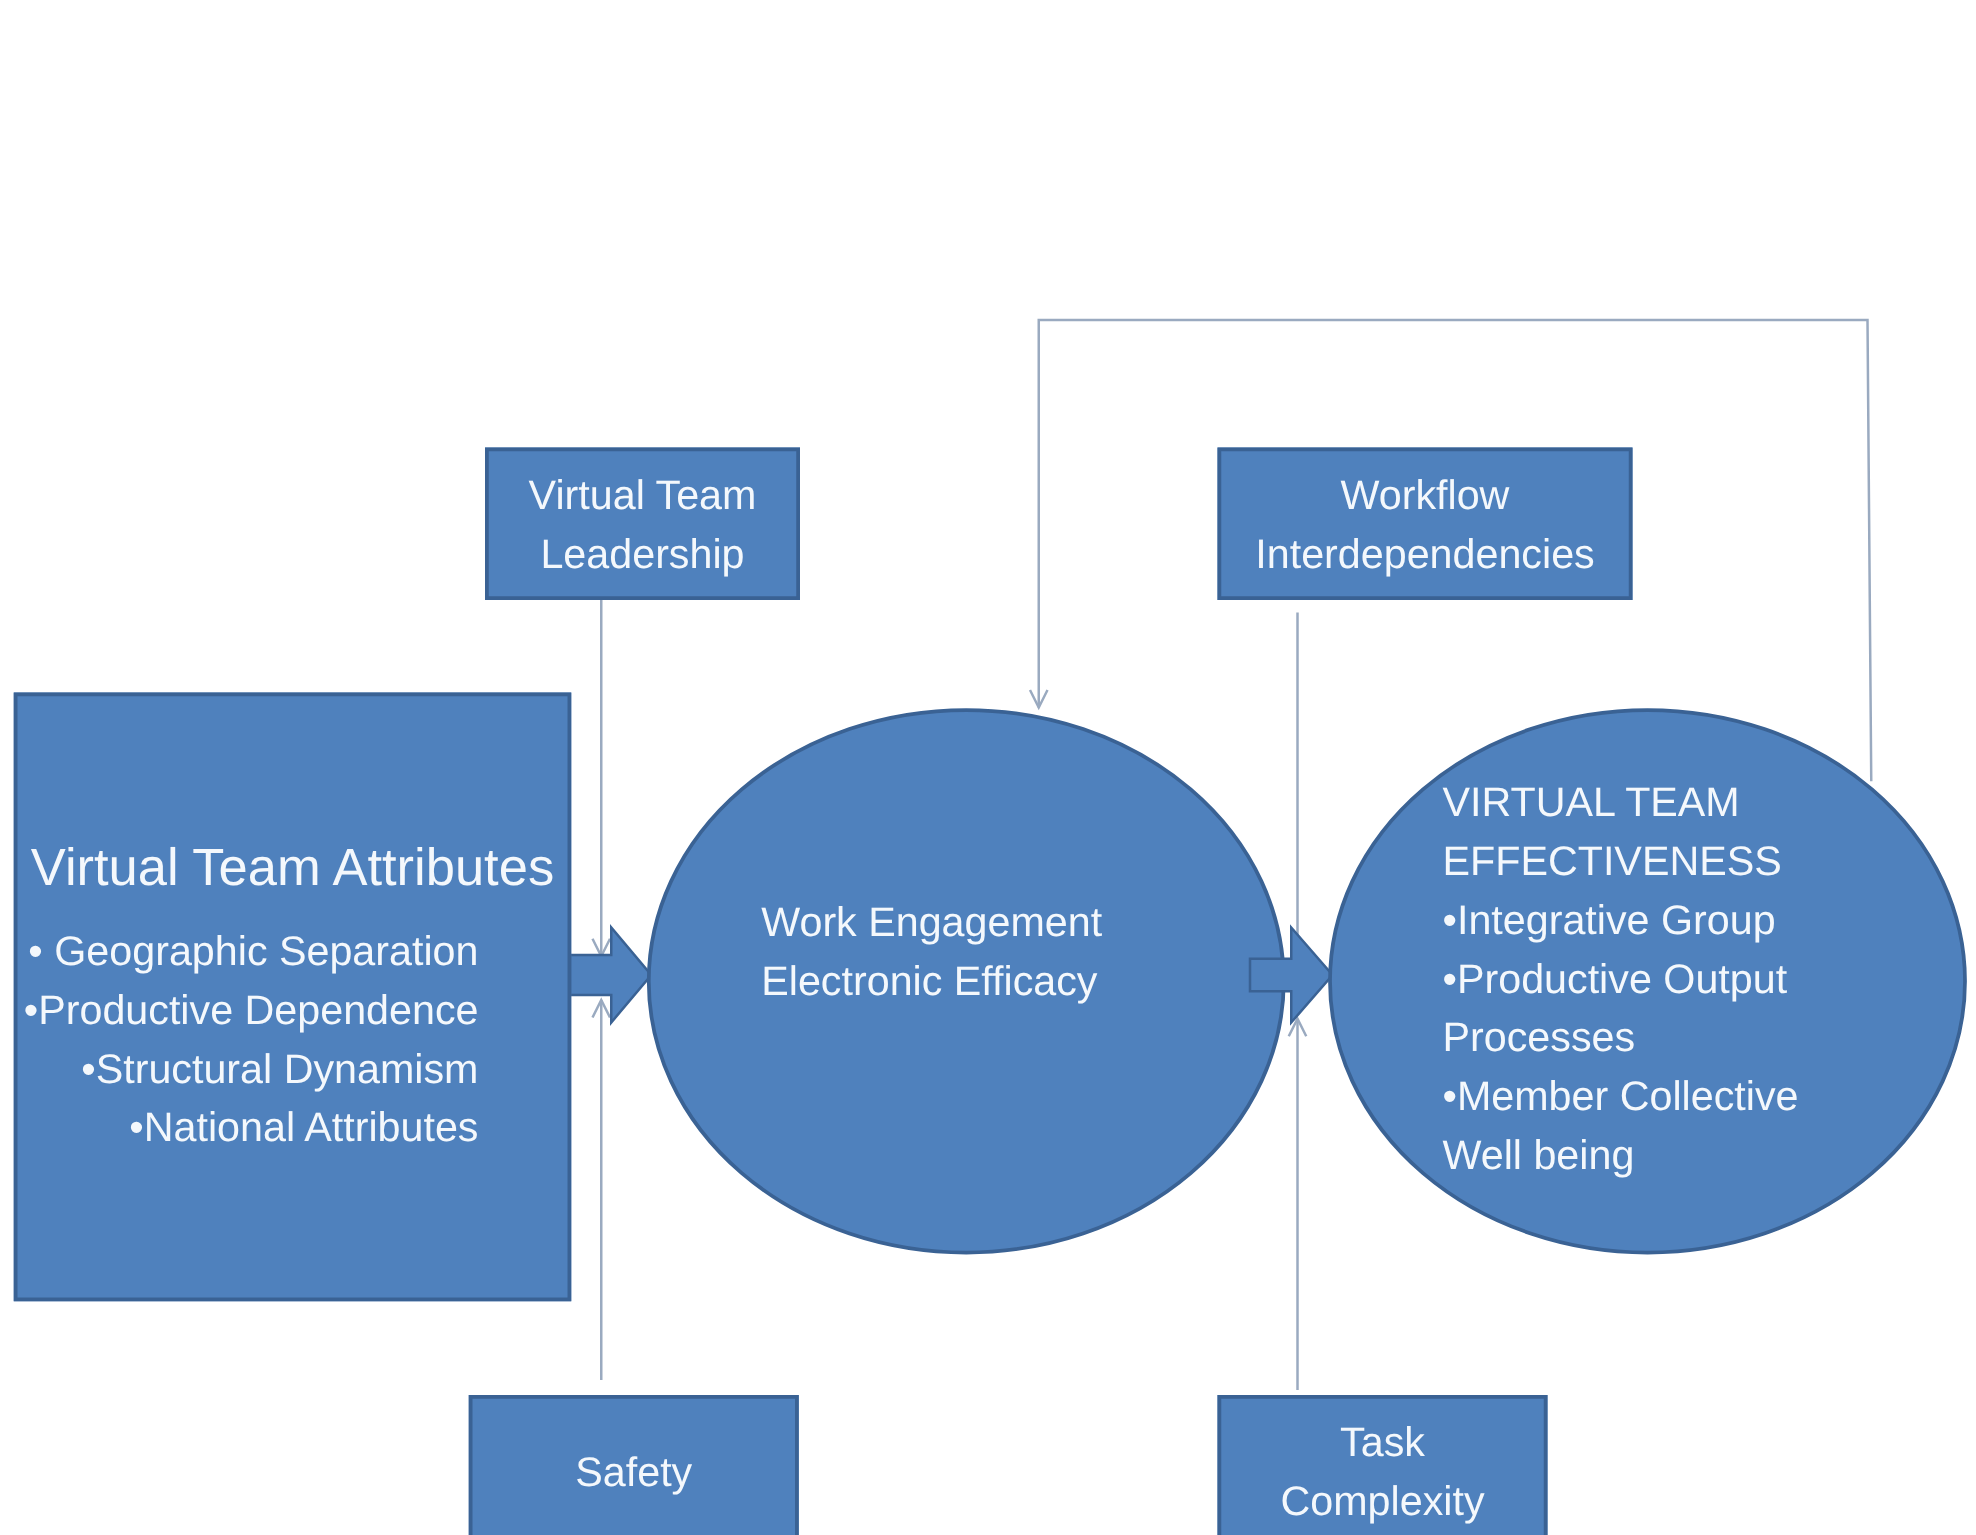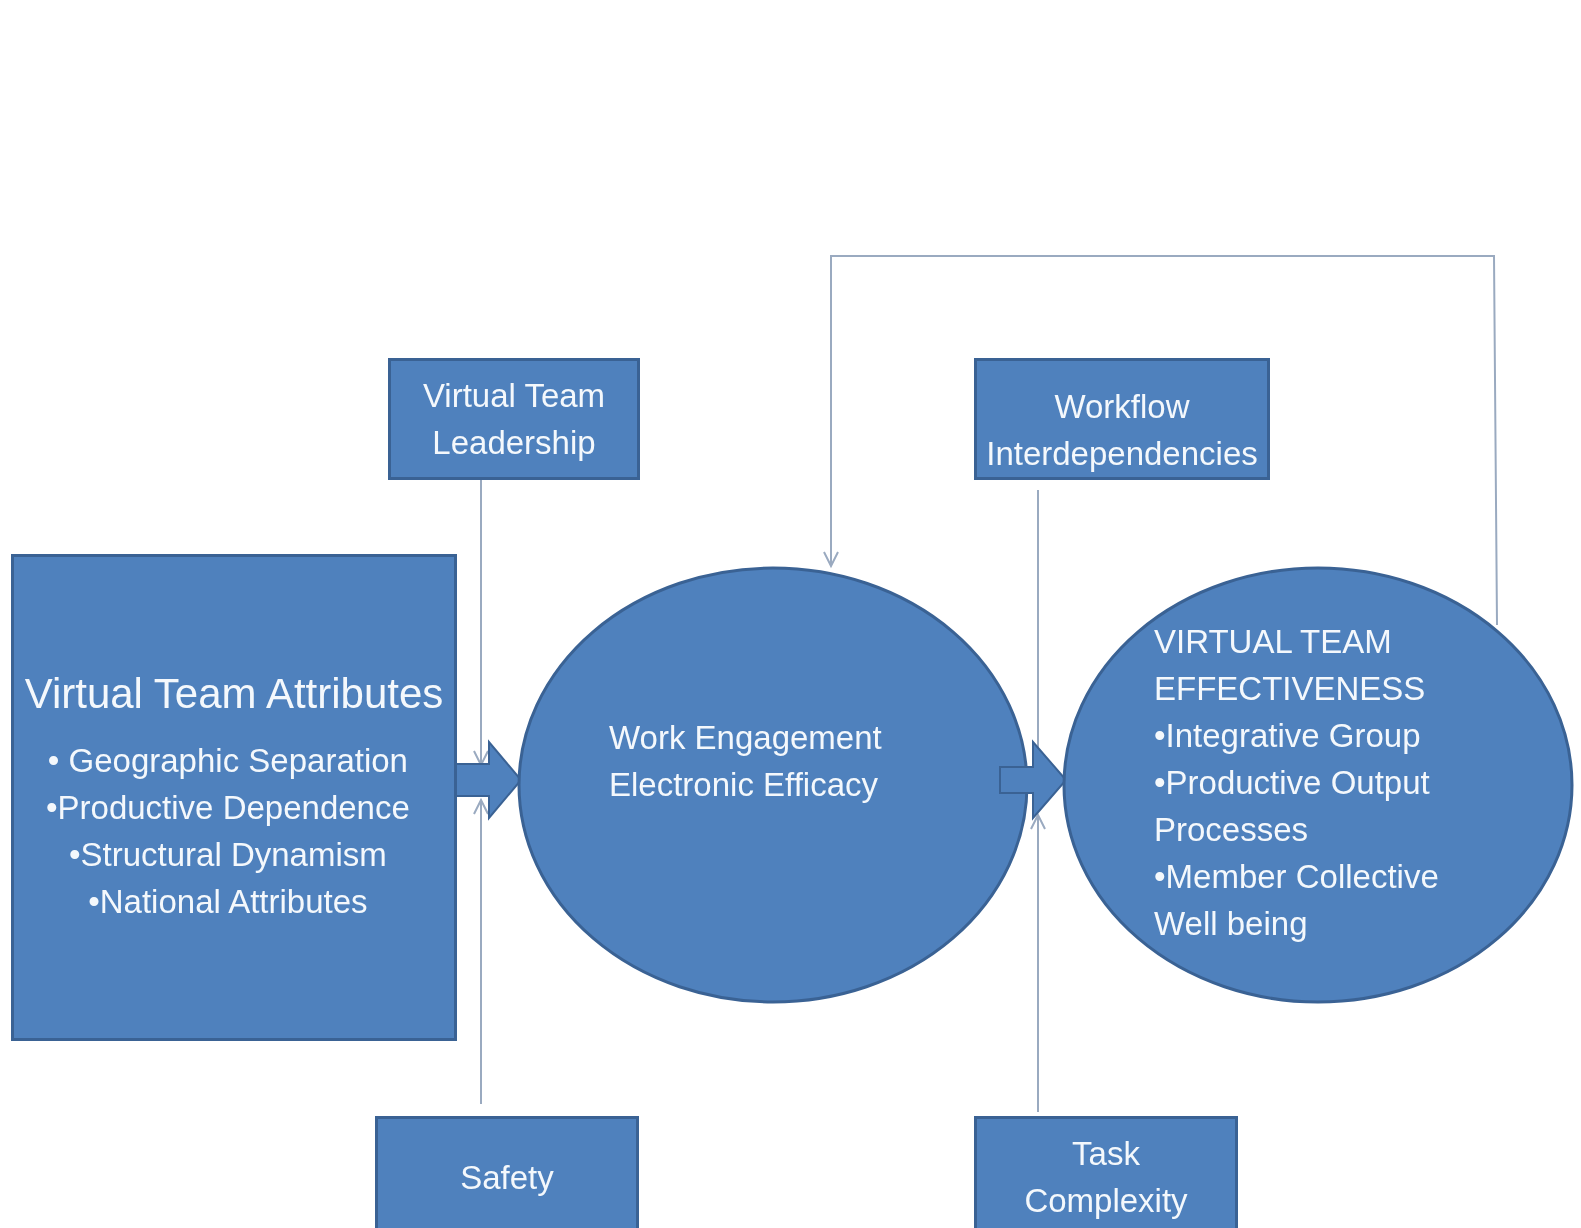--- a/index.html
+++ b/index.html
@@ -11,21 +11,21 @@
       color: #f4f8fc; display: flex; flex-direction: column;
       align-items: center; justify-content: center; text-align: center;
       font-size: 33px; line-height: 47px;
     }
     .box span { display: block; white-space: nowrap; }
     .ellipse-text {
       position: absolute; color: #f4f8fc; font-size: 33px; line-height: 47px; white-space: nowrap;
     }
     .ellipse-text span { display: block; }
     .attr-title { font-size: 42px; }
-    .attr-list { margin-top: 20px; text-align: center; align-self: flex-start; padding-left: 32px; }
+    .attr-list { margin-top: 20px; text-align: right; align-self: flex-start; padding-left: 5px; }
   </style>
 </head>
 <body>
 
 <div id="diagram">
 
   <svg width="1581" height="1228" style="position:absolute;left:0;top:0">
 
     <polyline points="1497,625 1494,256 831,256 831,566" fill="none" stroke="#9aaac0" stroke-width="2"></polyline>
     <polyline points="824,552 831,566 838,552" fill="none" stroke="#9aaac0" stroke-width="2"></polyline>
@@ -62,21 +62,21 @@
 
   <div class="box" style="left:388px;top:358px;width:252px;height:122px;">
     <span>Virtual Team</span>
     <span>Leadership</span>
   </div>
 
   <div class="box" style="left:375px;top:1116px;width:264px;height:122px;">
     <span>Safety</span>
   </div>
 
-  <div class="box" style="left:974px;top:358px;width:296px;height:122px;justify-content:flex-end;">
+  <div class="box" style="left:974px;top:358px;width:332px;height:122px;">
     <span>Workflow</span>
     <span>Interdependencies</span>
   </div>
 
   <div class="box" style="left:974px;top:1116px;width:264px;height:122px;">
     <span>Task</span>
     <span>Complexity</span>
   </div>
 
   <div class="ellipse-text" style="left:609px;top:714px;">

